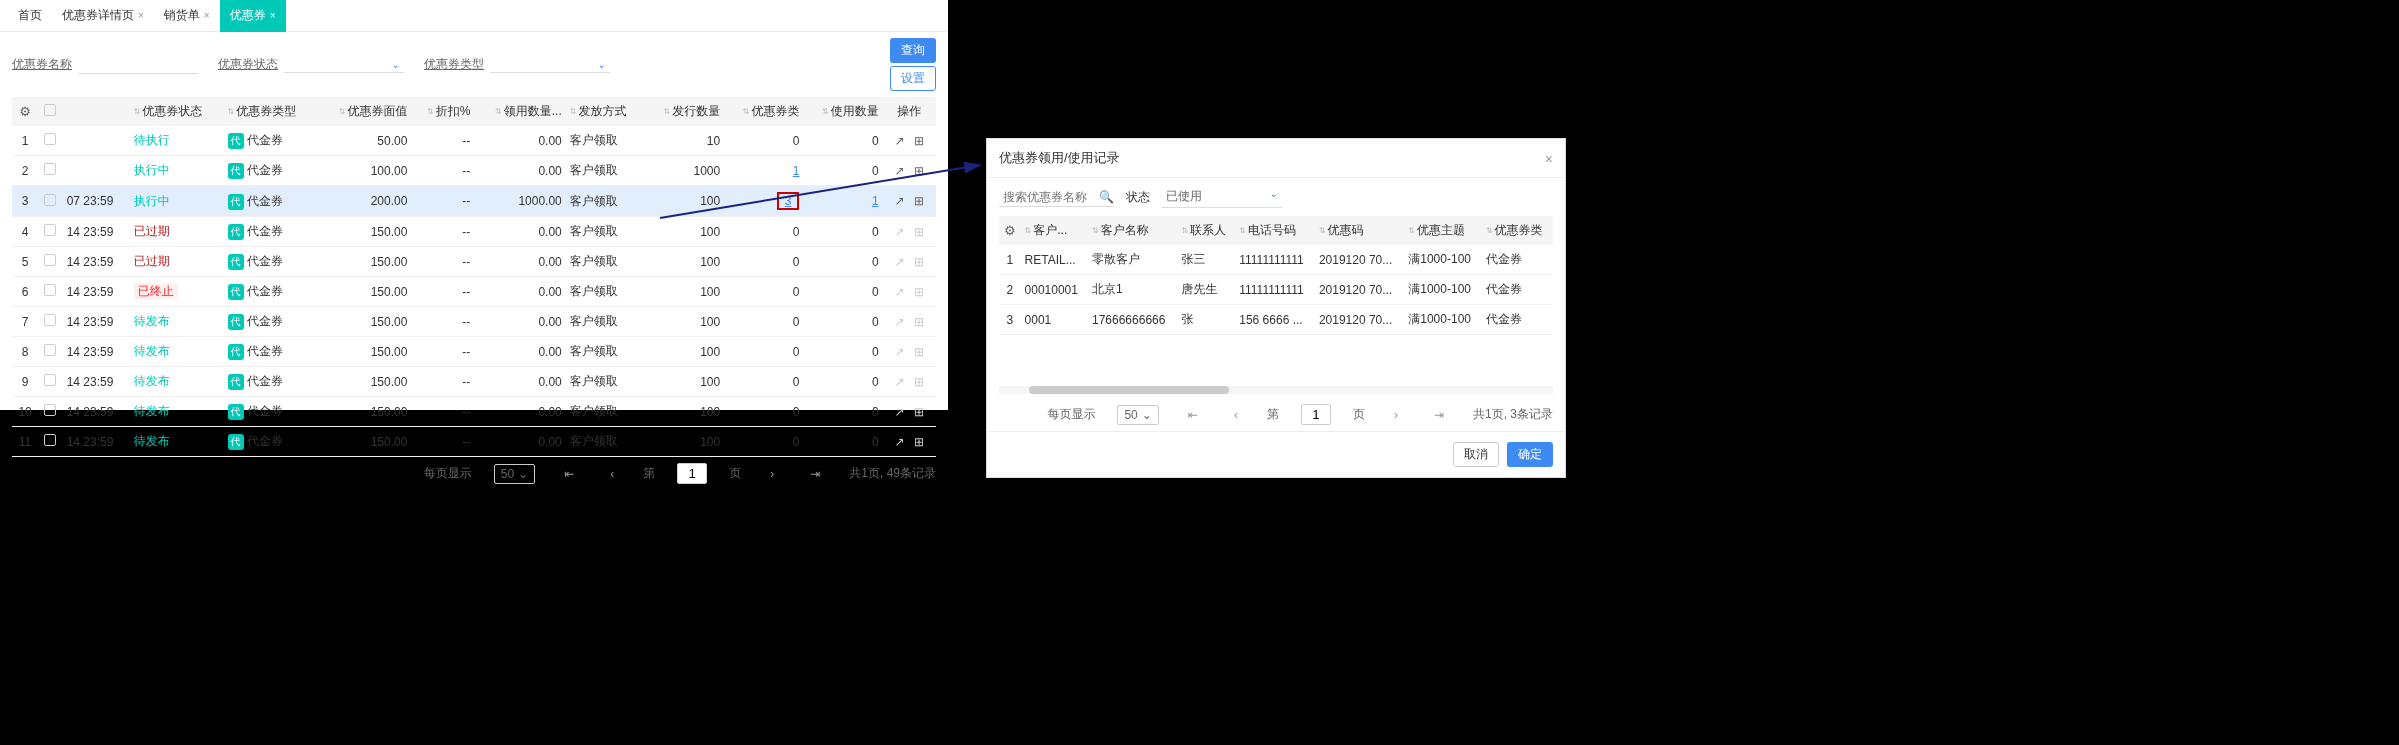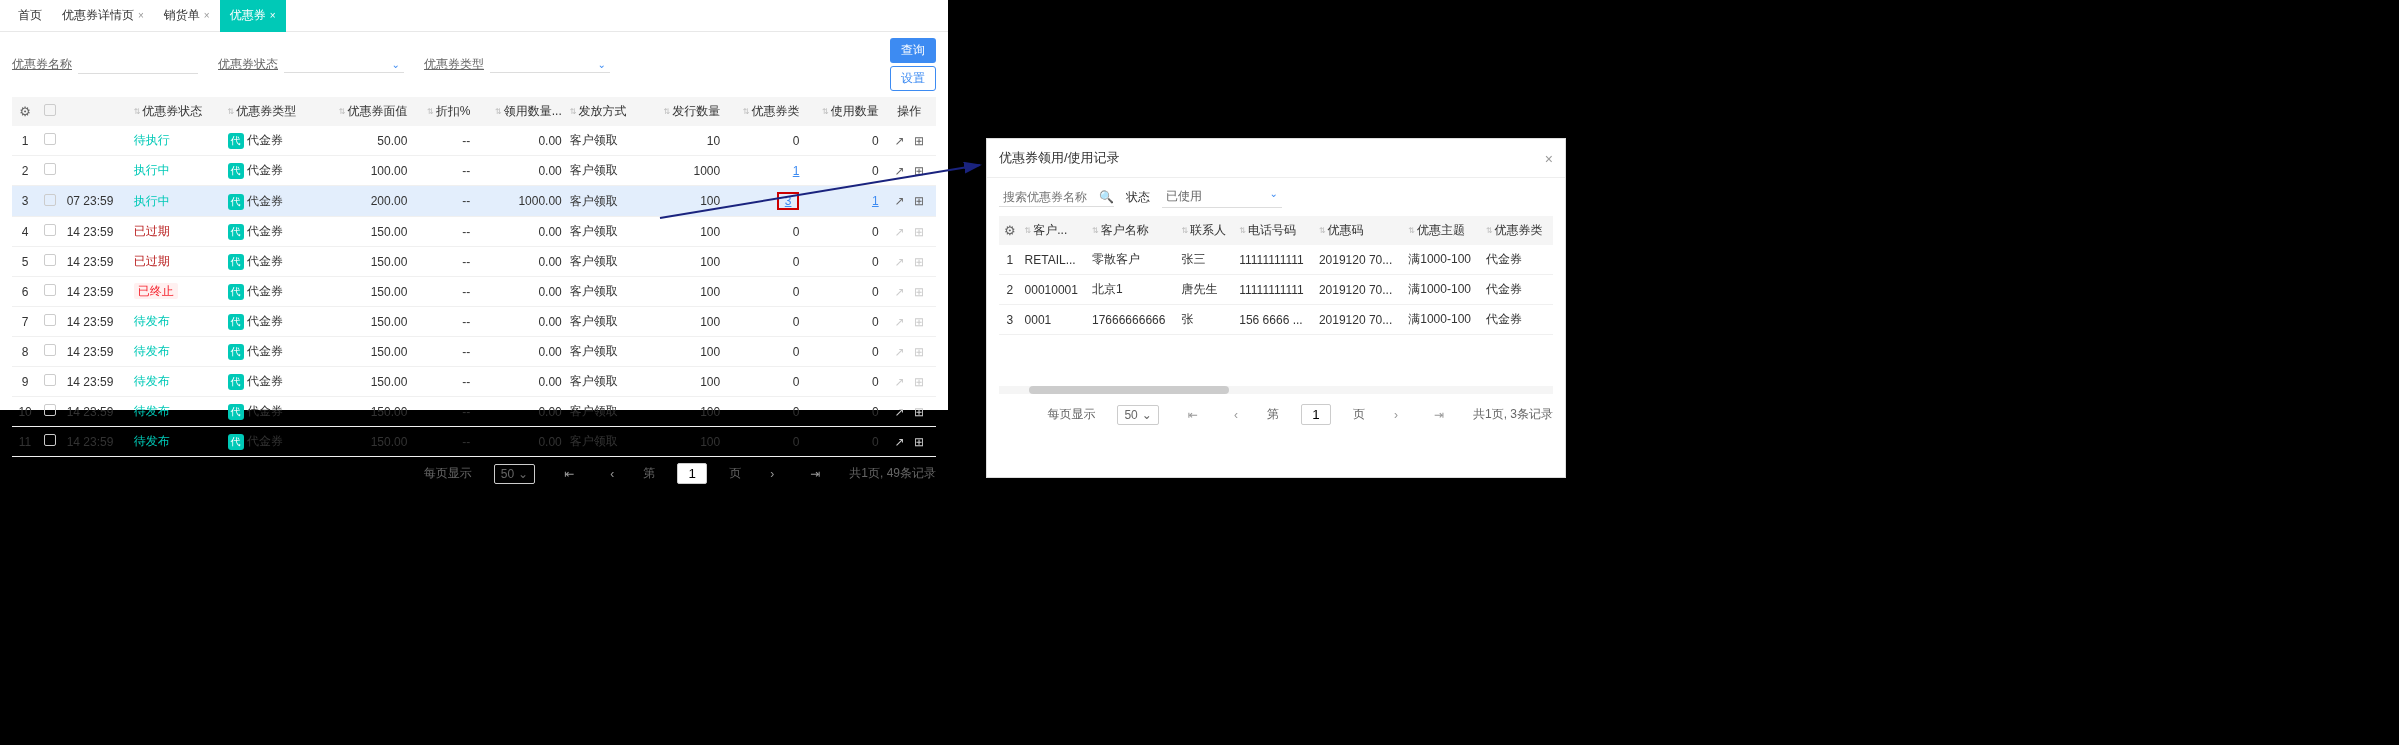--- a/index.html
+++ b/index.html
@@ -452,13 +452,17 @@
       <span class="page-btn">⇤</span>
       <span class="page-btn">‹</span>
       <span>第</span>
       <input class="page-input" value="1" style="">
       <span>页</span>
       <span class="page-btn">›</span>
       <span class="page-btn">⇥</span>
       <span>共1页, 3条记录</span>
     </div>
   </div>
+  <div class="modal-footer">
+    <span class="btn btn-default">取消</span>
+    <span class="btn btn-primary">确定</span>
+  </div>
 </div>
 
 </body></html>

